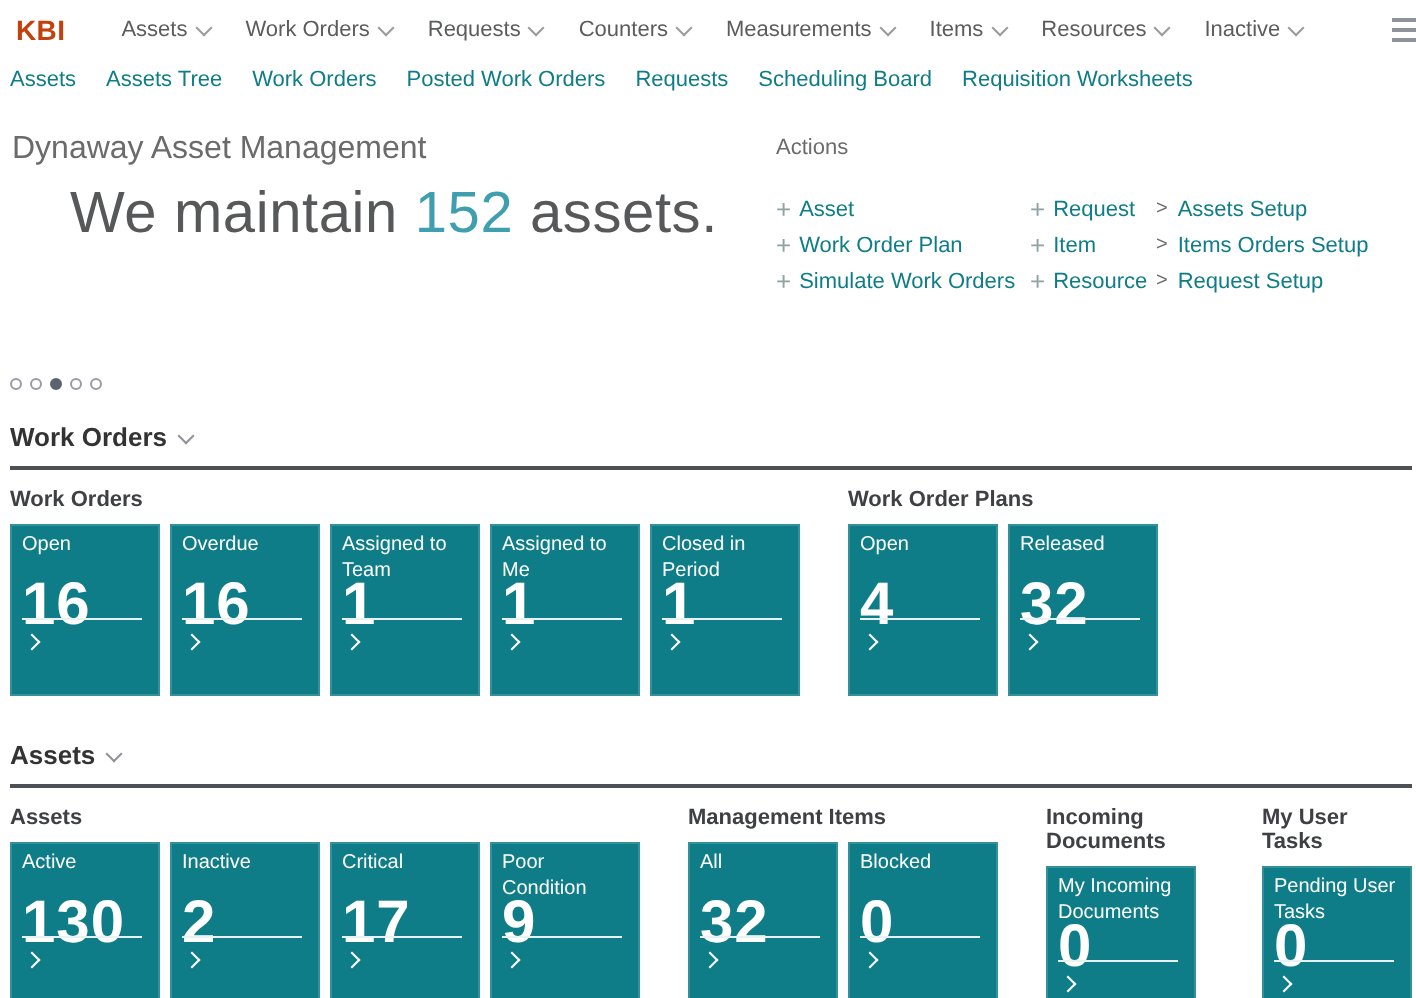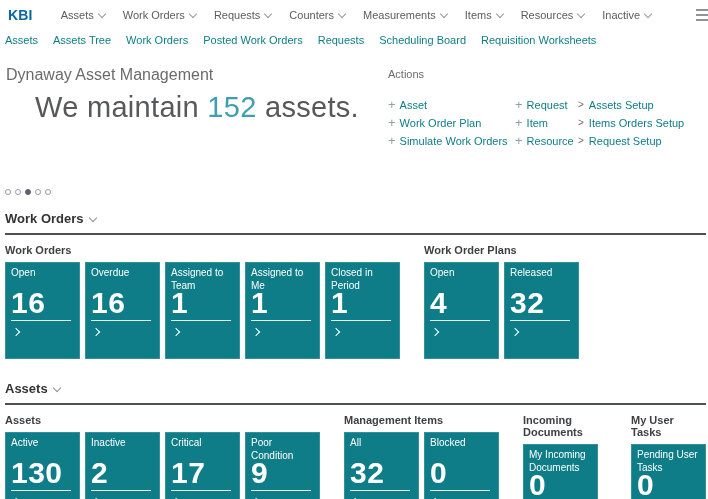--- a/index.html
+++ b/index.html
@@ -2,21 +2,21 @@
 <html><head>
 <meta charset="utf-8">
 <style>
   html,body{margin:0;padding:0;}
   body{
     width:708px;height:499px;overflow:hidden;background:#ffffff;
     font-family:"Liberation Sans",sans-serif;color:#333;
   }
   
   .topnav{display:flex;align-items:center;height:30px;padding:0 8px;}
-  .brand{font-size:14px;font-weight:700;color:#0369a1;letter-spacing:0.2px;}
+  .brand{font-size:14px;font-weight:700;color:#c2410c;letter-spacing:0.2px;}
   .vdiv{width:1px;height:16px;background:#d6d6d6;margin:0 14px;}
   .menus{display:flex;gap:18px;align-items:center;}
   .nav-item{display:flex;align-items:center;font-size:11px;color:#5b5c5e;cursor:pointer;white-space:nowrap;}
   .chev{width:5px;height:5px;border-right:1px solid #9a9b9d;border-bottom:1px solid #9a9b9d;
         transform:rotate(45deg);display:inline-block;margin-left:5px;margin-top:-3px;}
   .hamburger{margin-left:14px;display:flex;flex-direction:column;gap:3px;cursor:pointer;padding:3px;}
   .hamburger span{width:14px;height:2px;background:#8f9298;}
   
   .subnav{display:flex;gap:15px;padding:4px 8px 6px 5px;align-items:center;flex-wrap:nowrap;}
   .subnav a{font-size:11px;color:#0e7d87;text-decoration:none;cursor:pointer;white-space:nowrap;}
@@ -40,21 +40,21 @@
   .dot.active{background:#5c6370;border-color:#5c6370;}
   
   .section{margin-top:16px;padding:0 2px 0 5px;}
   .section + .section{margin-top:22px;}
   .section-header{display:flex;align-items:center;font-size:13px;font-weight:700;color:#333;
                   padding-bottom:7px;border-bottom:2px solid #4d5055;cursor:pointer;}
   .section-header .chev{margin-left:6px;margin-top:-1px;border-color:#8f9298;}
   .groups{display:flex;gap:24px;margin-top:9px;align-items:flex-start;}
   .caption{font-size:11px;font-weight:700;color:#3f4043;margin-bottom:6px;}
   .tiles{display:flex;gap:5px;}
-  .tile{position:relative;width:75px;height:97px;background:#0e7d87;color:#fff;box-sizing:border-box;
+  .tile{position:relative;width:75px;height:86px;background:#0e7d87;color:#fff;box-sizing:border-box;
         padding:5px 6px;cursor:pointer;box-shadow:inset 0 0 0 1px rgba(255,255,255,0.16);}
   .tile-label{font-size:10px;line-height:1.25;}
   .tile-value{position:absolute;left:6px;top:24px;font-size:30px;font-weight:700;letter-spacing:0.5px;}
   .tile-line{position:absolute;left:6px;bottom:38px;width:60px;height:1px;background:#e8f2f3;}
   .tile-chev{position:absolute;left:8px;bottom:24px;width:5px;height:5px;
              border-top:1px solid #fff;border-right:1px solid #fff;transform:rotate(45deg);}
 </style>
 </head>
 <body>
 

